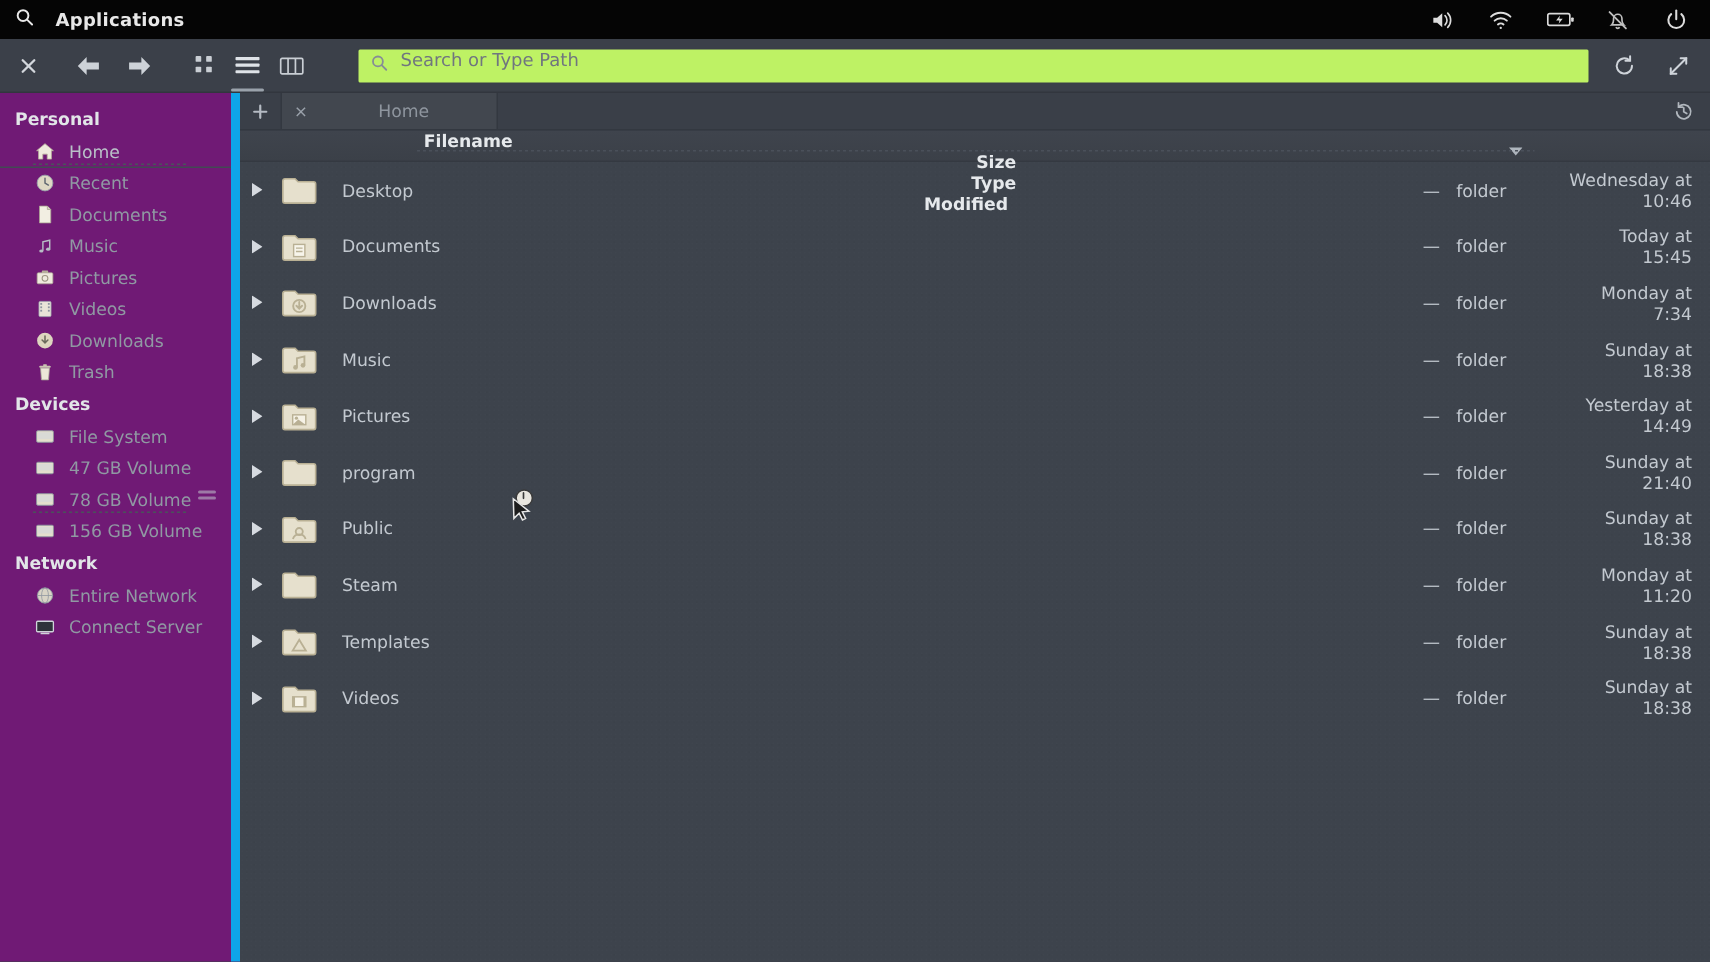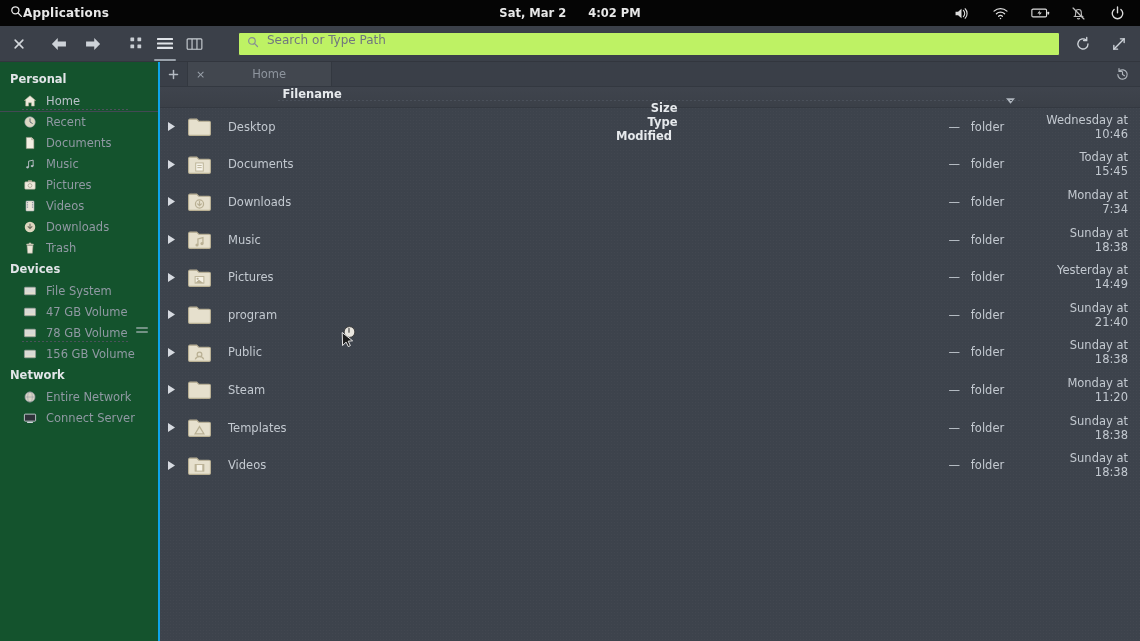--- a/index.html
+++ b/index.html
@@ -12,21 +12,21 @@
   }
 
   
   #topbar {
     position: absolute; top: 0; left: 0; width: 1140px; height: 26px;
     background: #050505;
     display: flex; align-items: center;
     color: #e8e8e8;
   }
   #topbar .apps {
-    display: flex; align-items: center; gap: 0;
+    display: flex; align-items: center; gap: 14px;
     padding: 0 10px; height: 26px; font-size: 12px; font-weight: bold;
     letter-spacing: .2px;
   }
   #topbar .clock {
     position: absolute; left: 0; right: 0; margin: 0 auto;
     text-align: center; font-size: 11.5px; font-weight: bold;
     pointer-events: none;
   }
   #topbar .clock span { display: inline-block; }
   #topbar .clock .time { margin-left: 18px; }
@@ -60,22 +60,22 @@
   }
   #searchwrap .ph { color: #70767f; font-size: 12px; }
   #tbright { display: flex; align-items: center; gap: 6px; padding-right: 6px; }
 
   
   #body { position: absolute; top: 62px; left: 0; width: 1140px; height: 579px; }
 
   
   #sidebar {
     position: absolute; left: 0; top: 0; width: 160px; height: 579px;
-    background: #14532d;
-    border-right: 2px solid #0ea5e9;
+    background: #701a75;
+    border-right: 6px solid #0ea5e9;
     padding-top: 6px;
     overflow: hidden;
   }
   .sec-title {
     font-size: 11.5px; font-weight: bold; color: #e2e5e8;
     padding: 4px 0 4px 10px;
   }
   .side-item {
     display: flex; align-items: center; gap: 9px;
     height: 21px; padding-left: 22px; font-size: 11.5px; color: #9099a3;
@@ -160,24 +160,20 @@
   <div class="apps">
     <span>
       <svg width="13" height="13" viewBox="0 0 16 16" fill="none" stroke="#e8e8e8" stroke-width="1.6">
         <circle cx="6.6" cy="6.6" r="4.4"></circle>
           <line x1="9.9" y1="9.9" x2="14" y2="14" stroke-linecap="round"></line>
       </svg>
     </span>
     <span>Applications</span>
   </div>
 
-  <div class="clock">
-    <span class="date">Sat, Mar  2</span>
-    <span class="time">4:02 PM</span>
-  </div>
 
   <div id="tray">
     <span class="tico">
       <svg width="17" height="17" viewBox="0 0 20 20" fill="#e8e8e8">
         <path d="M3 8h3l4-3.5v11L6 12H3z"></path>
         <path d="M12.2 6.4a5 5 0 0 1 0 7.2" stroke="#e8e8e8" stroke-width="1.3" fill="none" stroke-linecap="round"></path>
         <path d="M14.3 4.4a8 8 0 0 1 0 11.2" stroke="#e8e8e8" stroke-width="1.3" fill="none" stroke-linecap="round"></path>
       </svg>
     </span>
     <span class="tico">

